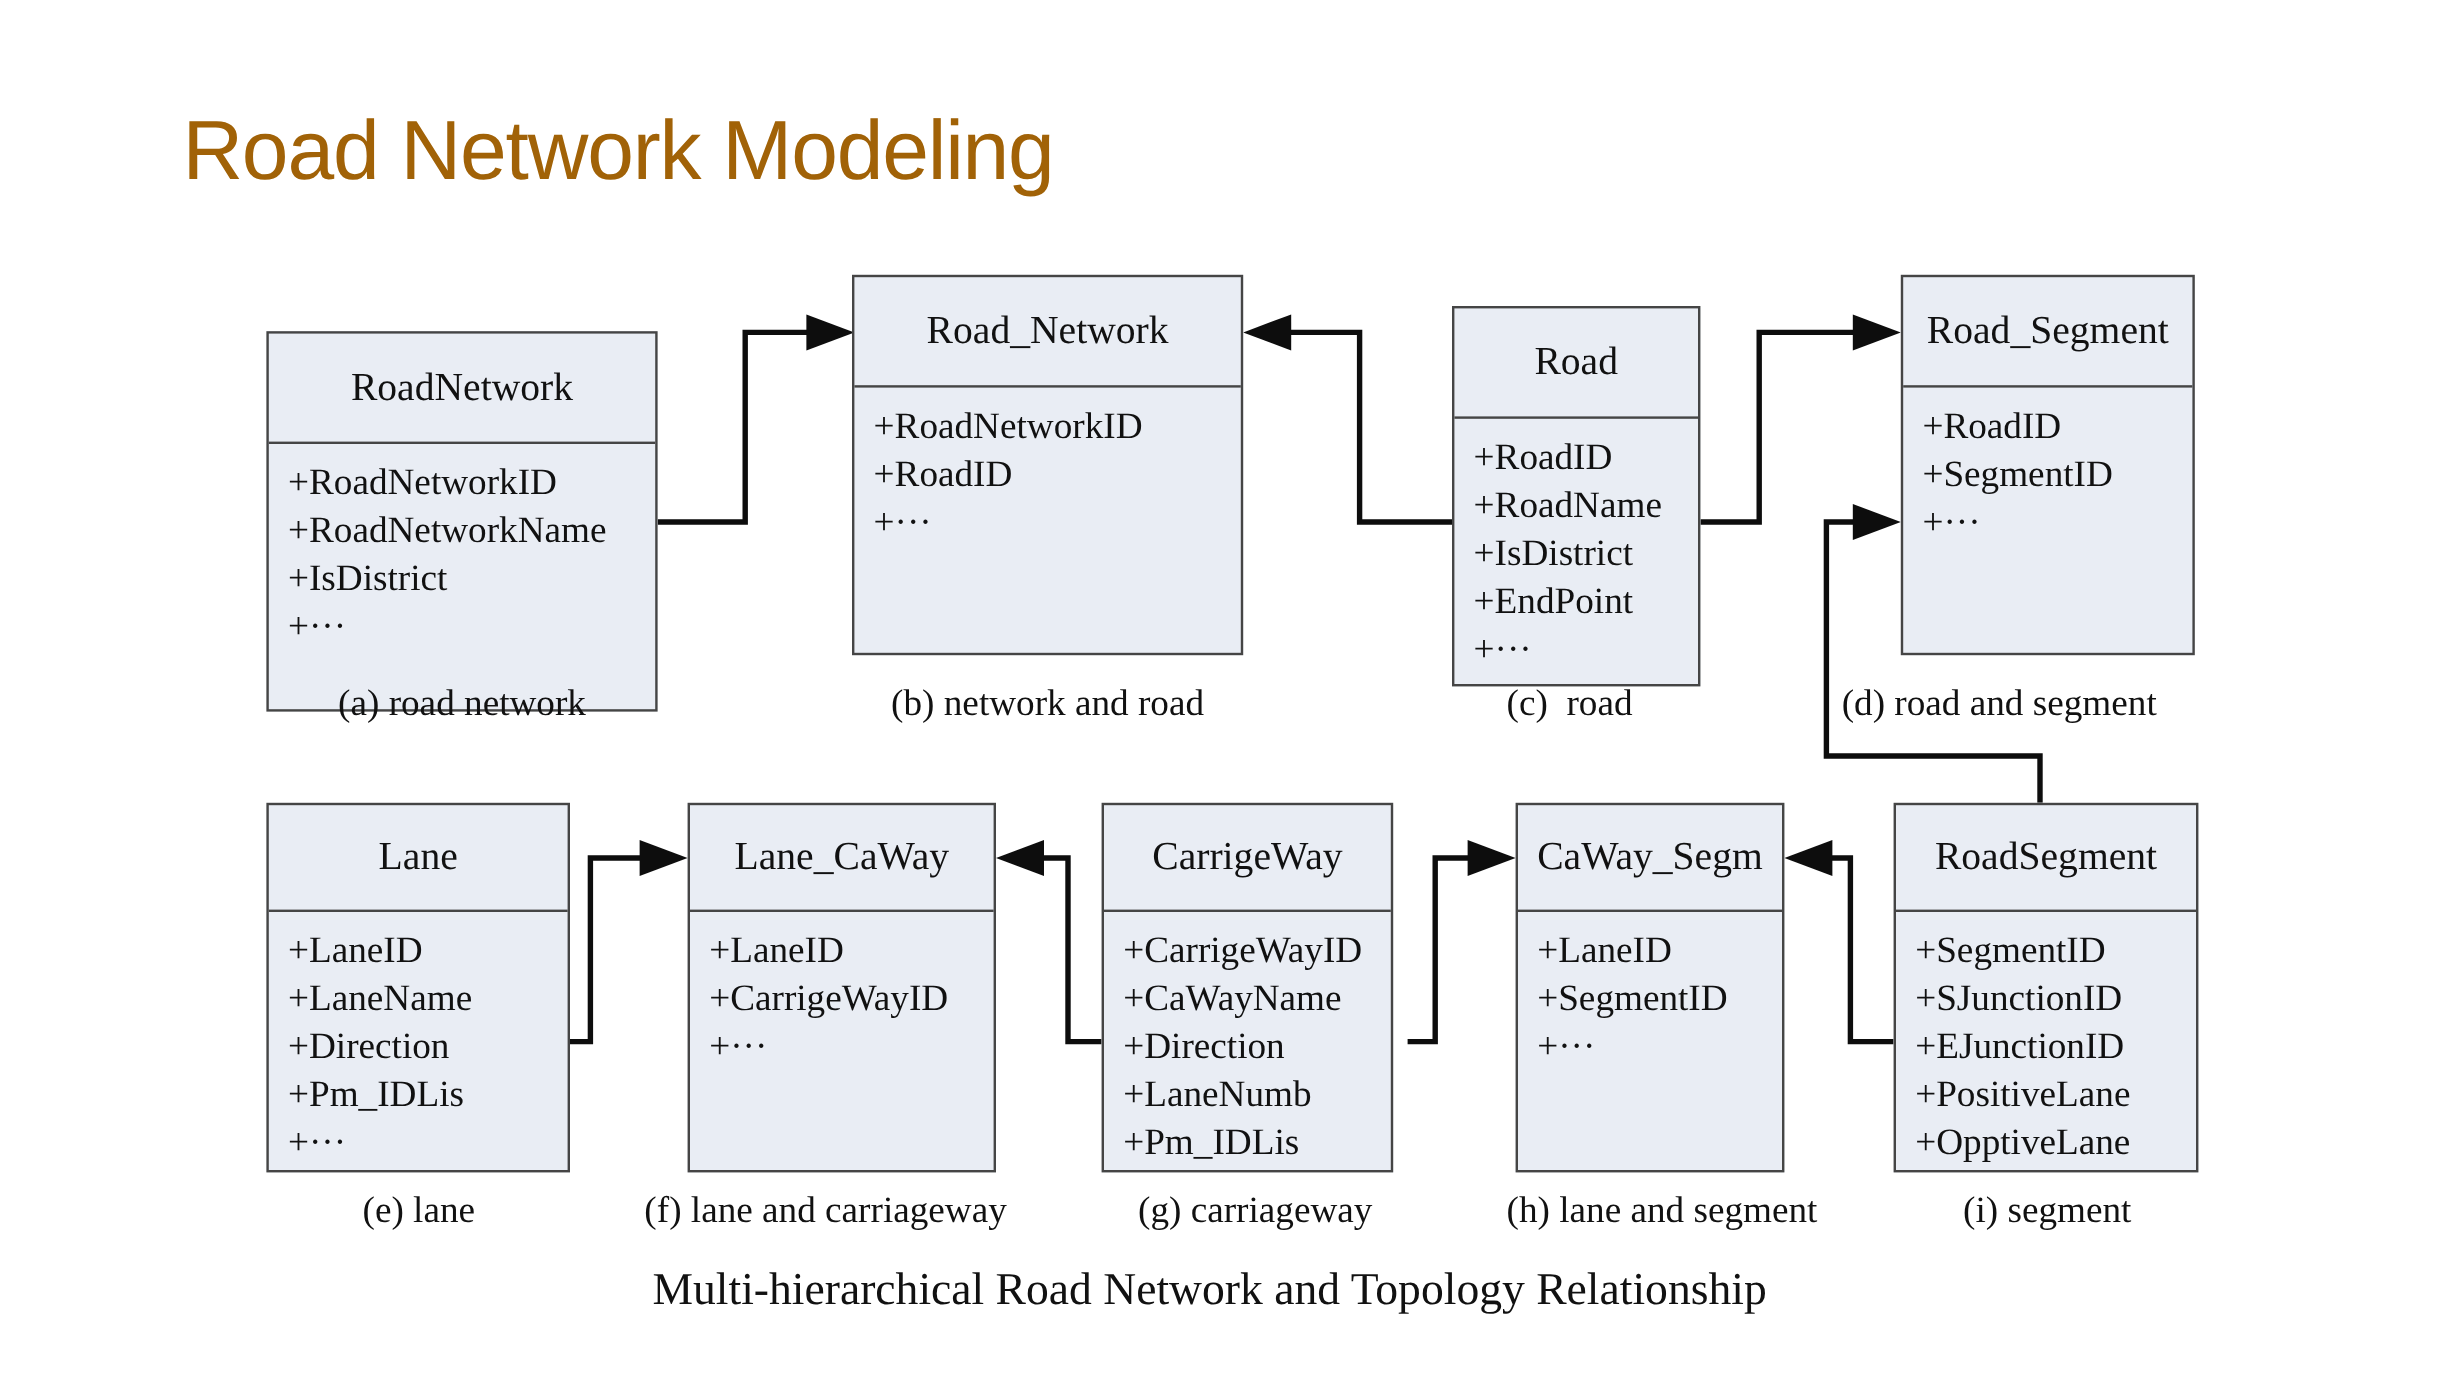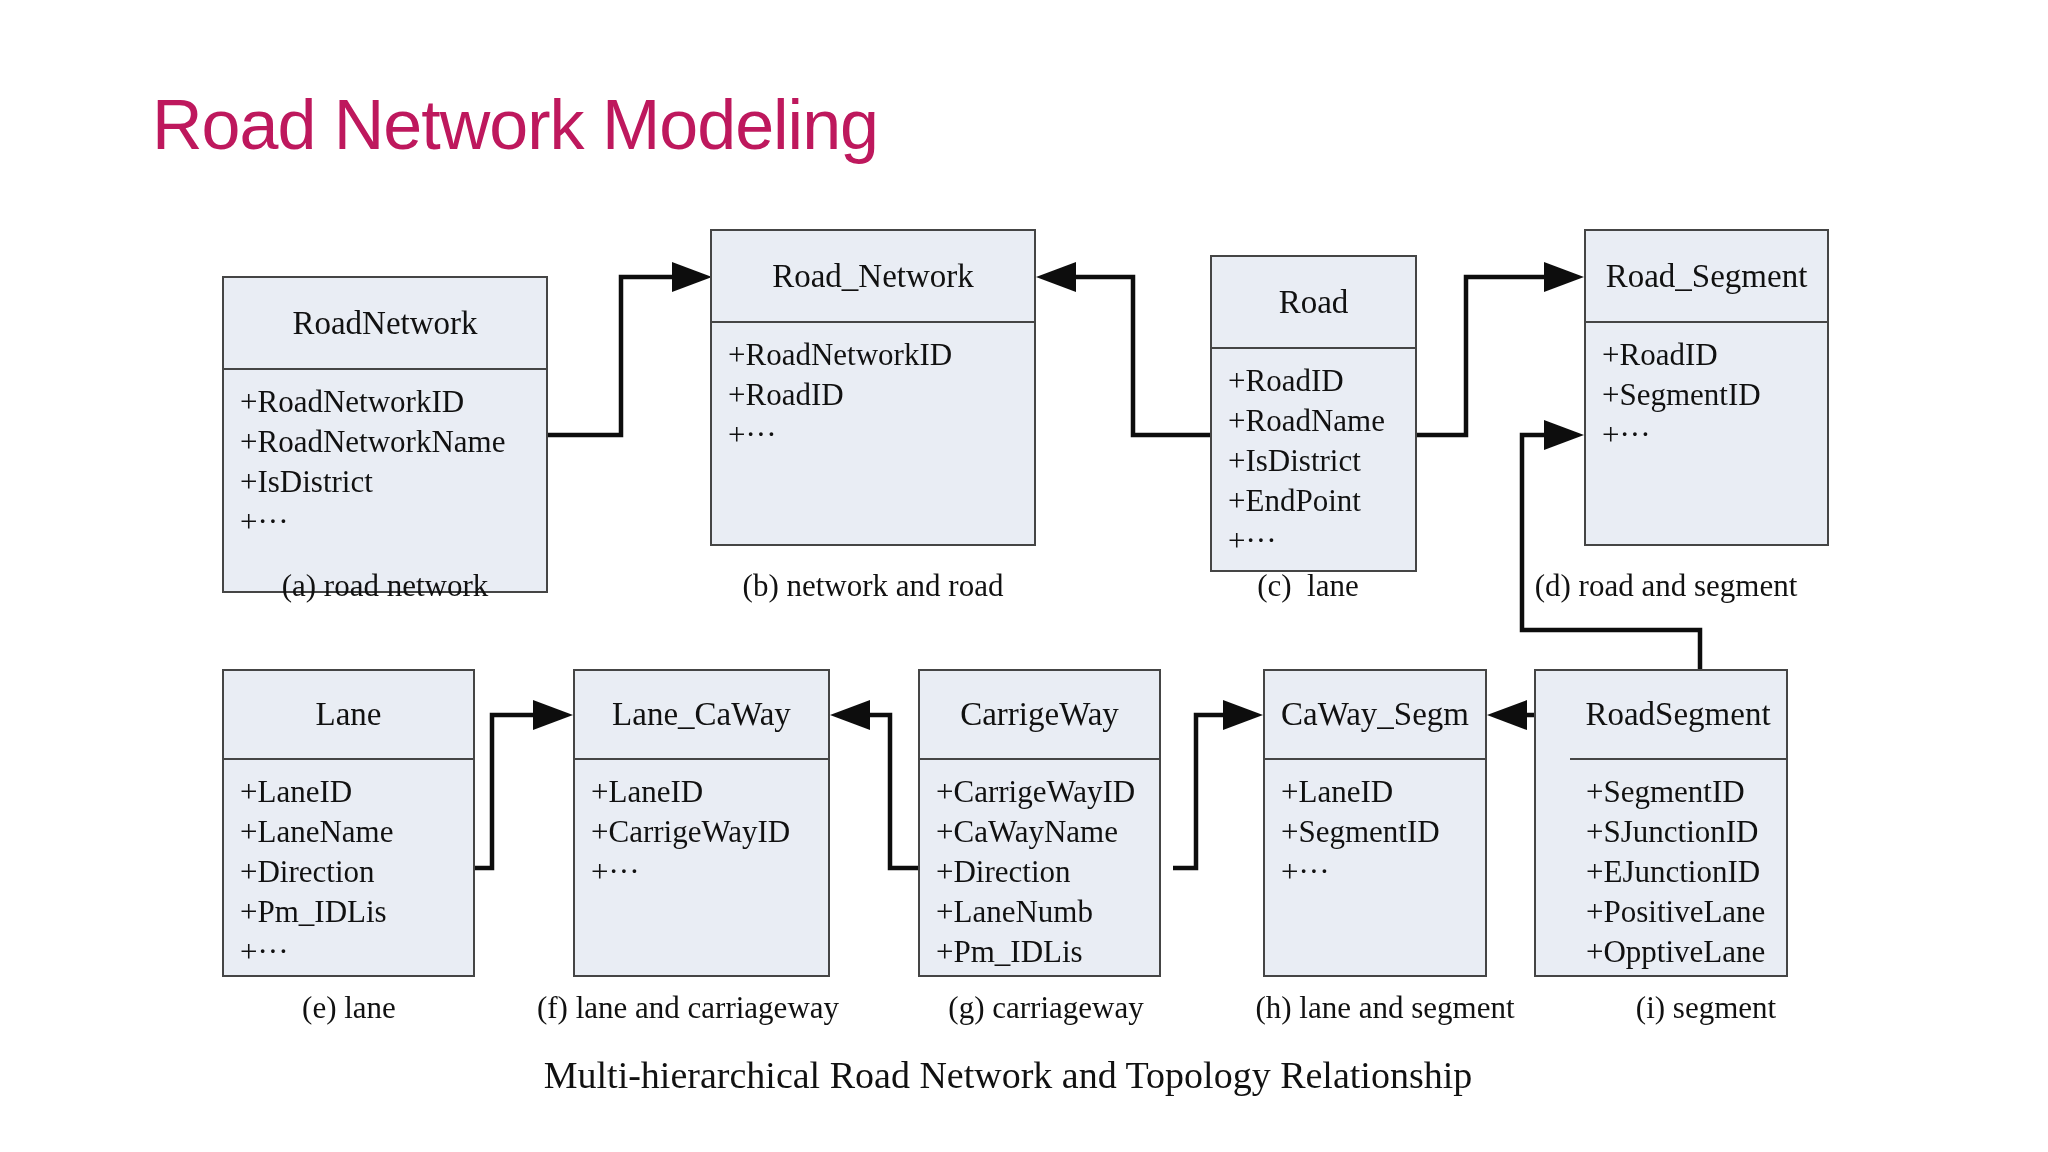--- a/index.html
+++ b/index.html
@@ -3,21 +3,21 @@
 <meta charset="utf-8">
 <style>
   html,body{margin:0;padding:0;background:#ffffff;}
   #canvas{
     position:relative;width:2048px;height:1152px;background:#ffffff;overflow:hidden;
     font-family:"Liberation Serif",serif;color:#111;
   }
   #slide-title{
     position:absolute;left:152px;top:85px;
     font-family:"Liberation Sans",sans-serif;
-    font-size:70px;font-weight:400;letter-spacing:-1px;color:#be185d;
+    font-size:70px;font-weight:400;letter-spacing:-1px;color:#a16207;
     white-space:nowrap;
   }
   .uml-box{
     position:absolute;
     border:2px solid #454545;
     background:#e9edf4;
     box-sizing:border-box;
   }
   .row-top{top:229px;height:317px;}
   .row-bottom{top:669px;height:308px;}
@@ -157,34 +157,34 @@
 
   <div class="uml-box row-bottom" style="left: 1263px; width: 224px; background: rgb(233, 237, 244); border-color: rgb(69, 69, 69);">
     <div class="uml-header">CaWay_Segm</div>
     <div class="uml-attrs">
       <div class="attr">+LaneID</div>
       <div class="attr">+SegmentID</div>
       <div class="attr">+···</div>
     </div>
   </div>
 
-  <div class="uml-box row-bottom" style="left: 1534px; width: 254px; background: rgb(233, 237, 244); border-color: rgb(69, 69, 69); padding-left: 34px;">
+  <div class="uml-box row-bottom" style="left: 1578px; width: 254px; background: rgb(233, 237, 244); border-color: rgb(69, 69, 69);">
     <div class="uml-header">RoadSegment</div>
     <div class="uml-attrs">
       <div class="attr">+SegmentID</div>
       <div class="attr">+SJunctionID</div>
       <div class="attr">+EJunctionID</div>
       <div class="attr">+PositiveLane</div>
       <div class="attr">+OpptiveLane</div>
     </div>
   </div>
 
   <div class="caption cap-top" style="left:185px">(a) road network</div>
   <div class="caption cap-top" style="left:673px">(b) network and road</div>
-  <div class="caption cap-top" style="left:1108px">(c)  lane</div>
+  <div class="caption cap-top" style="left:1108px">(c)  road</div>
   <div class="caption cap-top" style="left:1466px">(d) road and segment</div>
   <div class="caption cap-bottom" style="left:149px">(e) lane</div>
   <div class="caption cap-bottom" style="left:488px">(f) lane and carriageway</div>
   <div class="caption cap-bottom" style="left:846px">(g) carriageway</div>
   <div class="caption cap-bottom" style="left:1185px">(h) lane and segment</div>
   <div class="caption cap-bottom" style="left:1506px">(i) segment</div>
 
   <div id="bottom-caption">Multi-hierarchical Road Network and Topology Relationship</div>
 
 </div>

